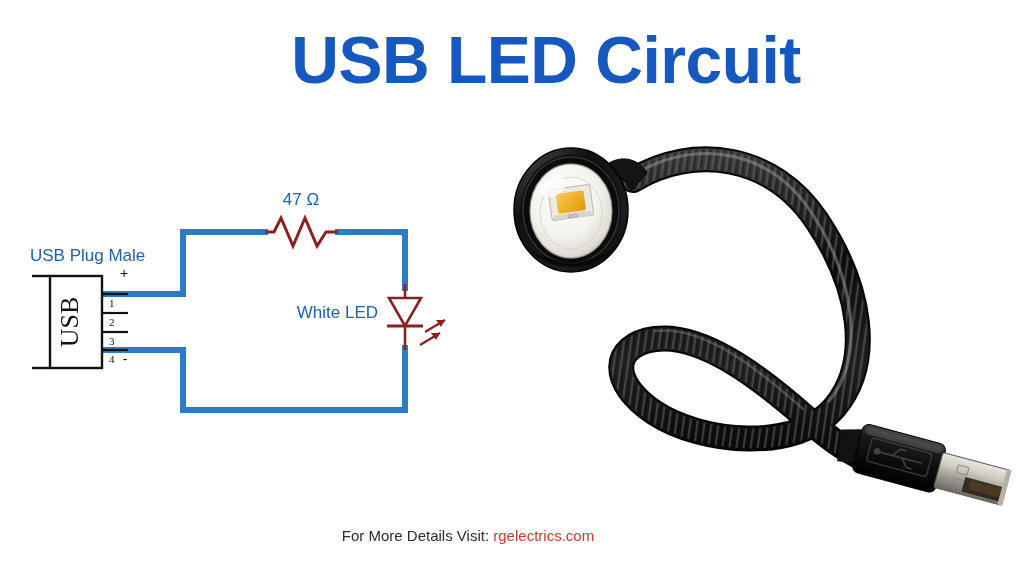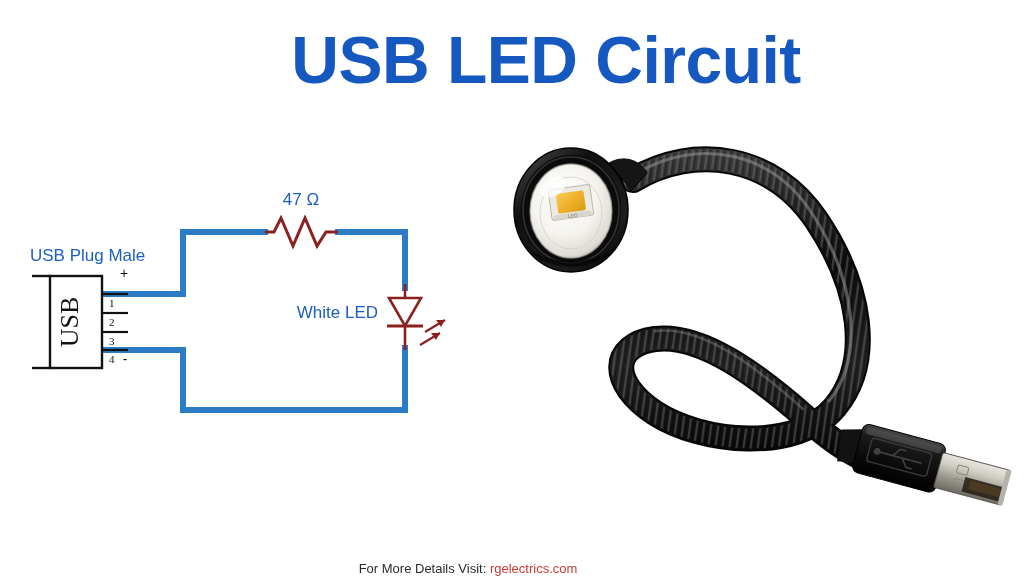--- a/index.html
+++ b/index.html
@@ -53,26 +53,26 @@
     position: absolute;
     left: 505px;
     top: 125px;
     width: 515px;
     height: 400px;
   }
 
   
   #footer {
     position: absolute;
-    bottom: 0;
+    bottom: 32px;
     left: 0;
     width: 936px;
     text-align: center;
     font-family: "Liberation Sans", sans-serif;
-    font-size: 13px;
+    font-size: 15px;
     color: #2b2b2b;
     white-space: nowrap;
   }
   #footer .url {
     color: #c93a32;
   }
 
   .schem-label {
     font-family: "Liberation Sans", sans-serif;
     fill: #1b5fc1;

